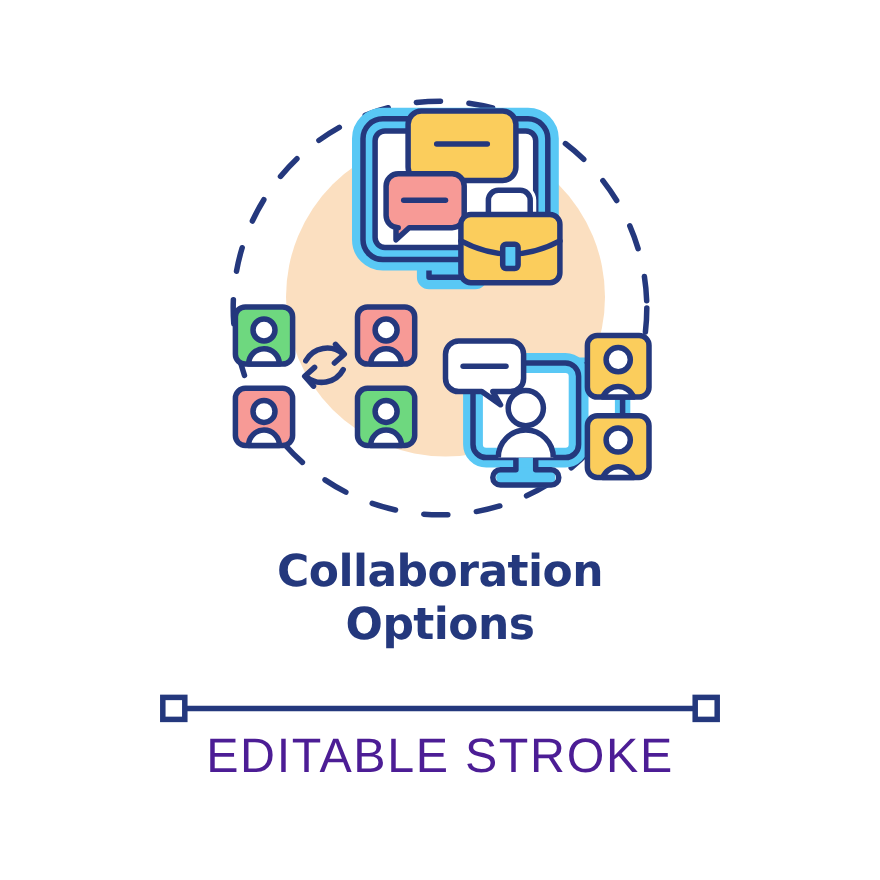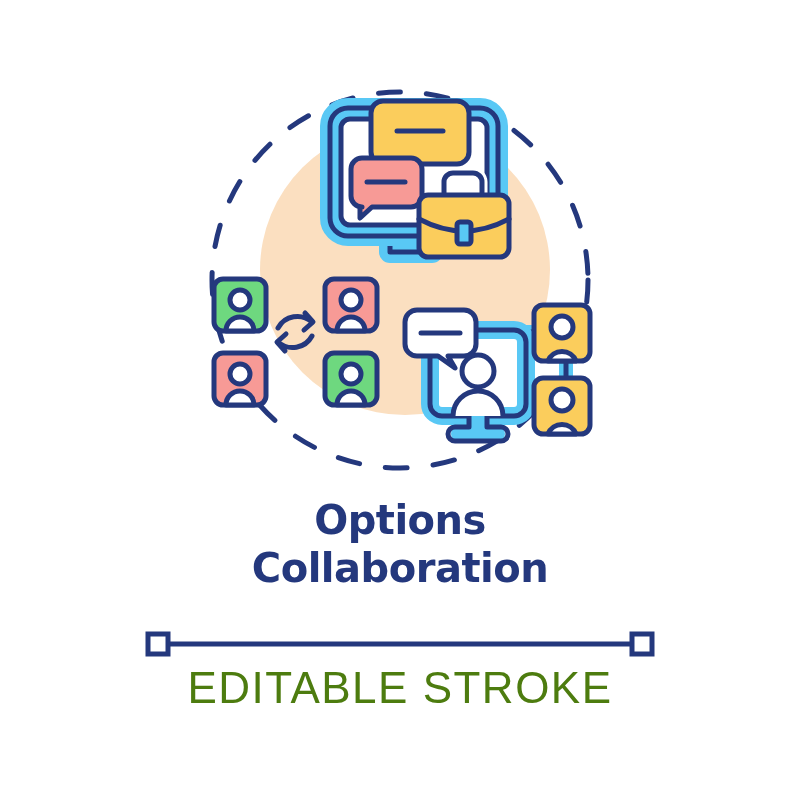--- a/index.html
+++ b/index.html
@@ -68,21 +68,21 @@
     height: 40px;
   }
 
   
   #stroke-label {
     position: absolute;
     left: 0;
     top: 660px;
     width: 800px;
     text-align: center;
-    color: #4d7c0f;
+    color: #4c1d95;
     font-family: "Liberation Sans", sans-serif;
     font-weight: 400;
     font-size: 44px;
     line-height: 56px;
     letter-spacing: 1.5px;
   }
 </style>
 </head>
 <body>
 
@@ -227,22 +227,22 @@
       <g>
         <rect x="534" y="378" width="56" height="56" rx="9" fill="#FBCD5C" stroke="#24387D" stroke-width="5"></rect>
         <circle cx="562" cy="400" r="11" fill="#ffffff" stroke="#24387D" stroke-width="5"></circle>
         <path d="M 548 434 A 15 15 0 0 1 576 434 Z" fill="#ffffff" stroke="#24387D" stroke-width="5" stroke-linejoin="round"></path>
       </g>
 
     </svg>
   </div>
 
   <div id="caption">
+    <div class="title-line">Collaboration</div>
     <div class="title-line">Options</div>
-    <div class="title-line">Collaboration</div>
   </div>
 
   <div id="divider-wrap">
     <svg viewBox="0 0 800 40" xmlns="http://www.w3.org/2000/svg">
       <line x1="158" y1="20" x2="642" y2="20" stroke="#24387D" stroke-width="5"></line>
       <rect x="148" y="10" width="20" height="20" fill="#ffffff" stroke="#24387D" stroke-width="5"></rect>
       <rect x="632" y="10" width="20" height="20" fill="#ffffff" stroke="#24387D" stroke-width="5"></rect>
     </svg>
   </div>
 

